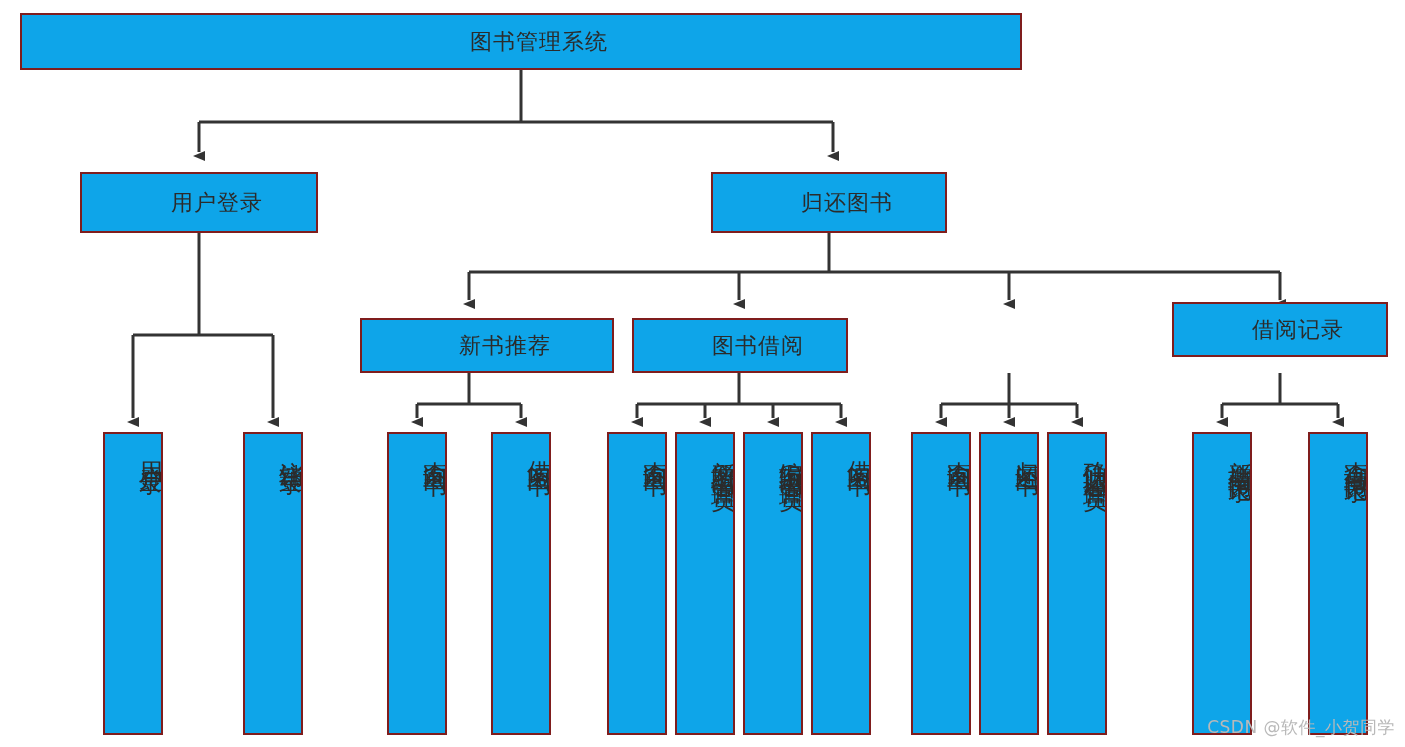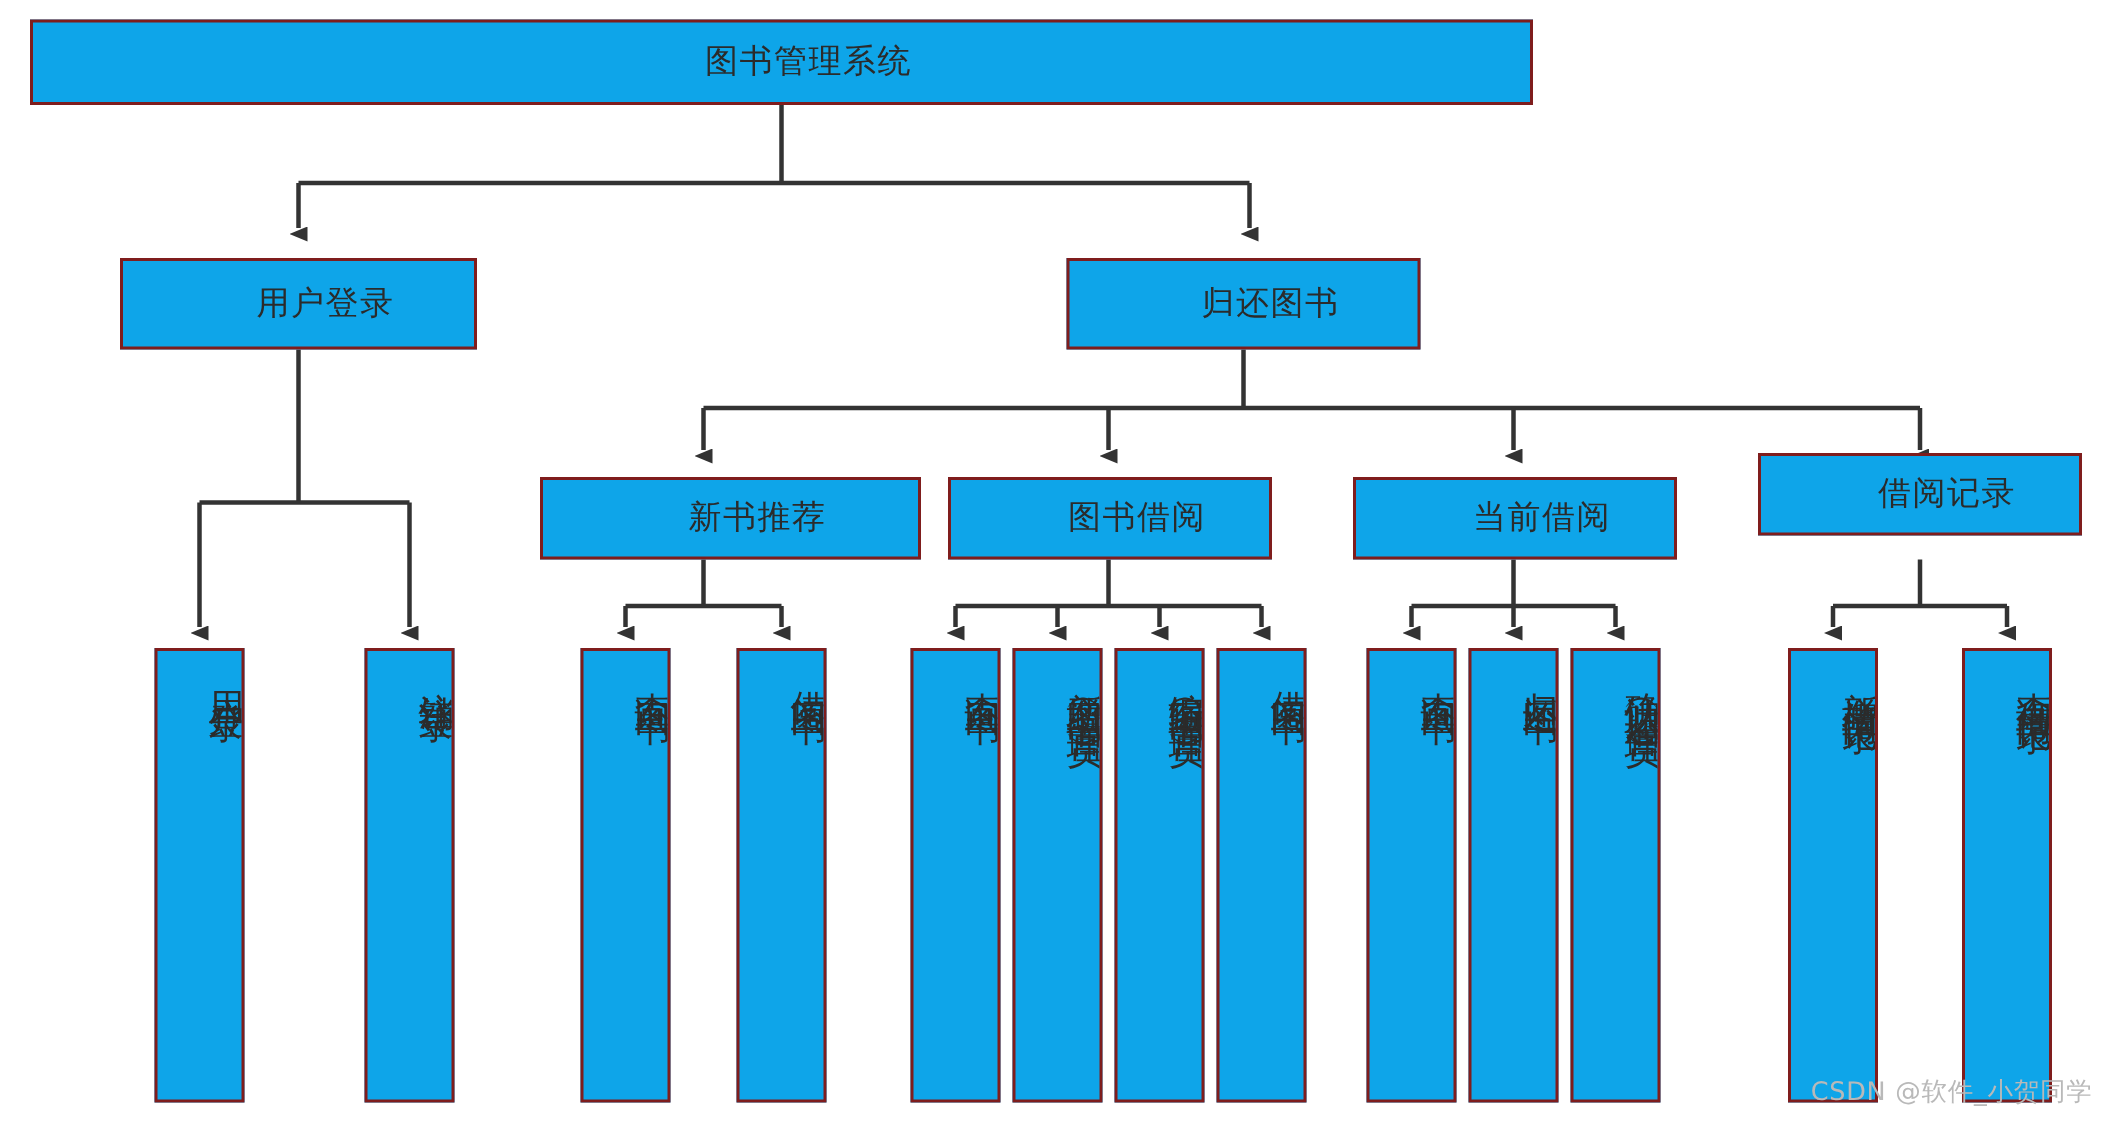--- a/index.html
+++ b/index.html
@@ -139,23 +139,20 @@
   <div class="node horizontal" style="left:711px; top:172px; width:236px; height:61px;">
     <span class="label">归还图书</span>
   </div>
 
   <div class="node horizontal" style="left:360px; top:318px; width:254px; height:55px;">
     <span class="label">新书推荐</span>
   </div>
   <div class="node horizontal" style="left:632px; top:318px; width:216px; height:55px;">
     <span class="label">图书借阅</span>
   </div>
-  <div class="node horizontal" style="left:902px; top:318px; width:216px; height:55px;">
-    <span class="label">当前借阅</span>
-  </div>
   <div class="node horizontal" style="left:1172px; top:302px; width:216px; height:55px;">
     <span class="label">借阅记录</span>
   </div>
 
   <div class="node vertical" style="left:103px; top:432px; width:60px; height:303px;">
     <span class="label">用户登录</span>
   </div>
   <div class="node vertical" style="left:243px; top:432px; width:60px; height:303px;">
     <span class="label">注销登录</span>
   </div>

